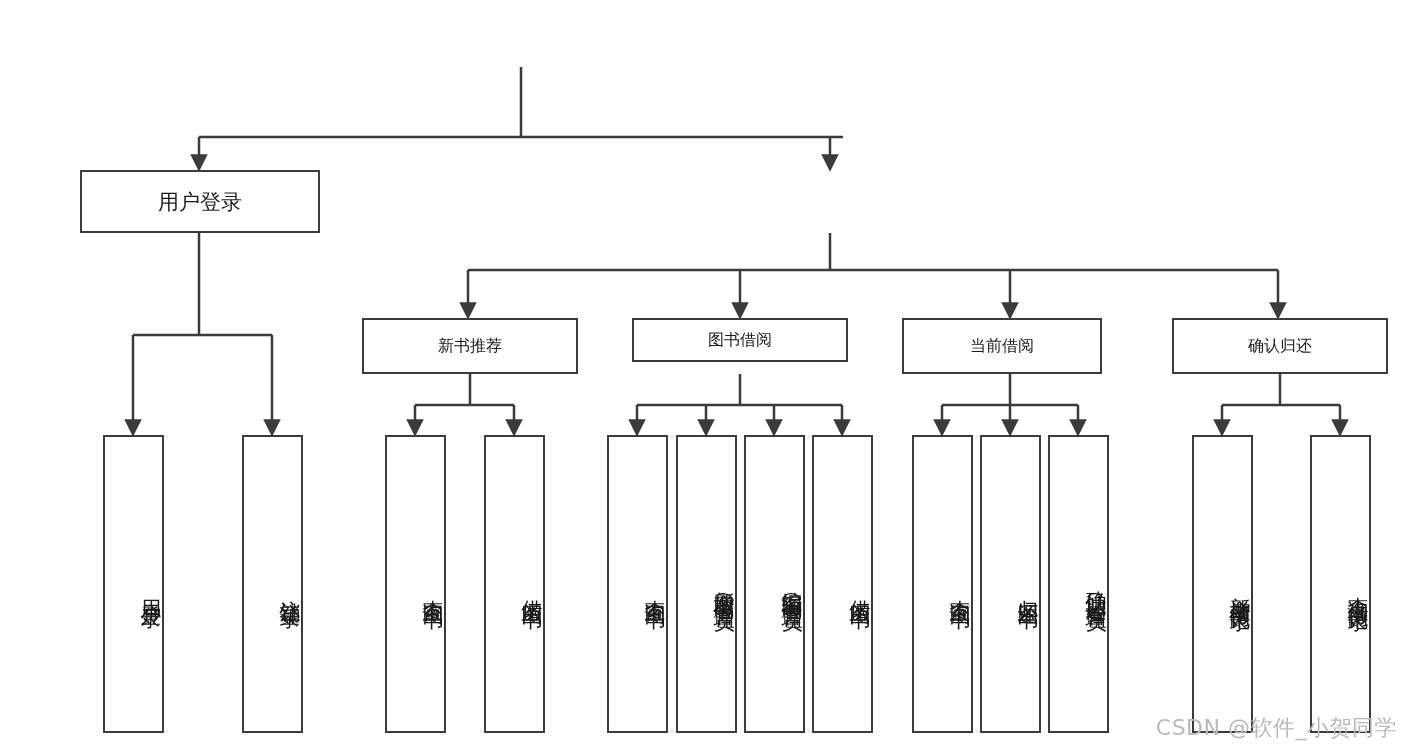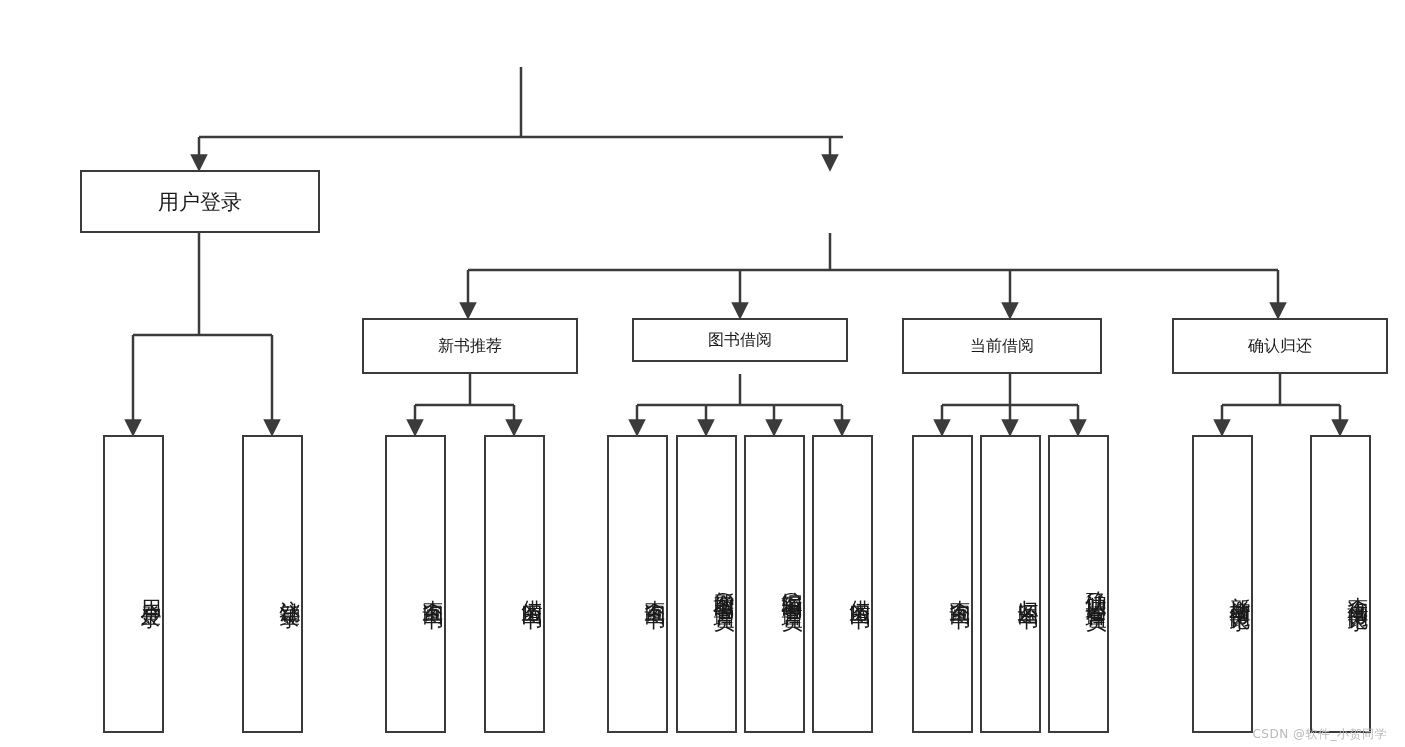--- a/index.html
+++ b/index.html
@@ -56,23 +56,23 @@
   }
   .node.leaf.tall {
     padding-top: 6px;
   }
   .node-label {
     display: block;
     white-space: pre;
   }
   .watermark {
     position: absolute;
-    right: 18px;
+    right: 8px;
     bottom: 4px;
-    font-size: 12px;
+    font-size: 22px;
     color: #b9b9b9;
     letter-spacing: 0.5px;
     white-space: nowrap;
   }
 </style>
 </head>
 <body>
 
 <div id="canvas">
 

